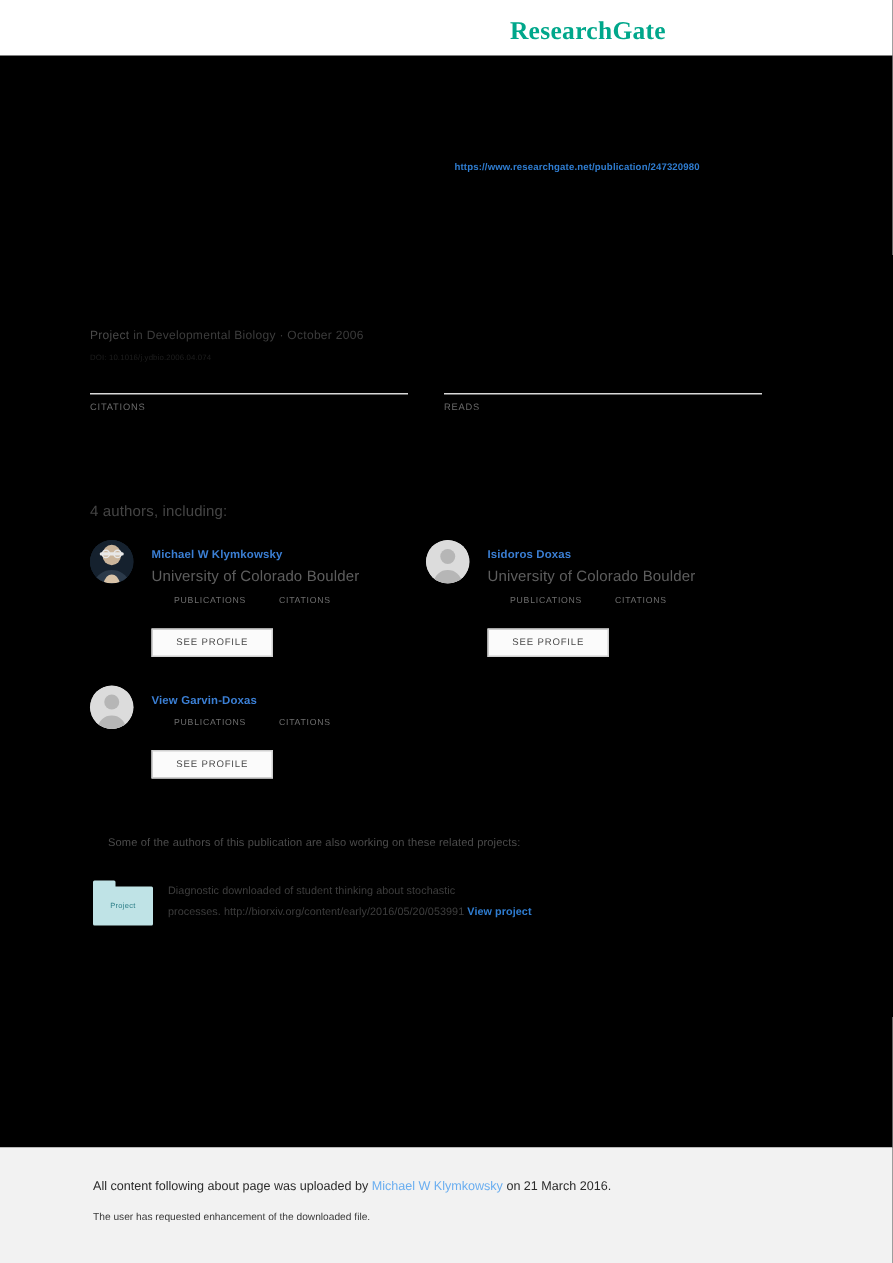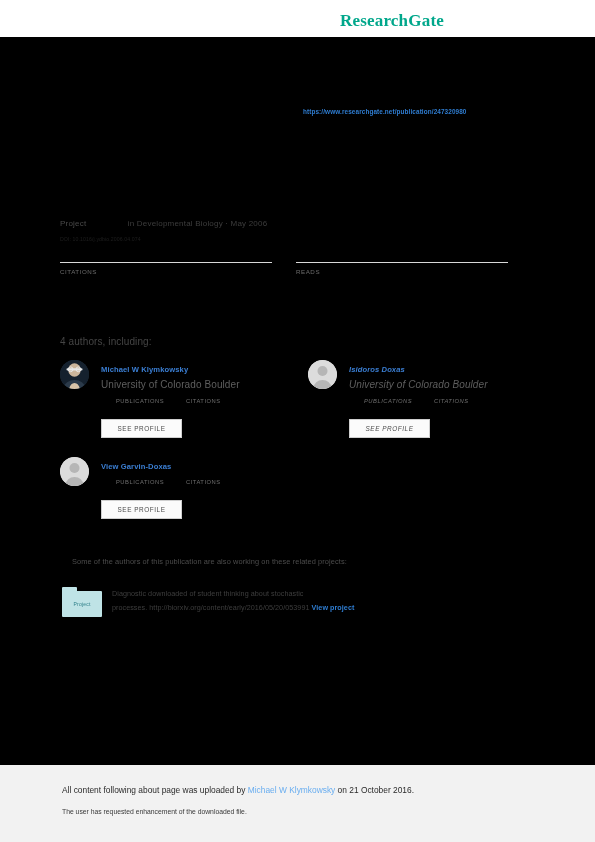--- a/index.html
+++ b/index.html
@@ -51,21 +51,21 @@
     color:#000000;font-size:13px;line-height:16px;
   }
 
   
   .article-meta{
     position:absolute;left:60px;top:219px;
     font-size:8px;color:#3d3d3d;white-space:nowrap;
     letter-spacing:.2px;
   }
   .article-meta .lbl{color:#4a4a4a;}
-  .article-meta .ital{margin-left:39px;}
+  .article-meta .ital{}
   .doi-line{
     position:absolute;left:60px;top:236px;
     font-size:5.2px;color:#1e1e1e;white-space:nowrap;letter-spacing:.1px;
   }
 
   
   .stat{position:absolute;width:212px;}
   .stat.c{left:60px;top:262px;}
   .stat.r{left:296px;top:262px;}
   .stat .num{
@@ -77,21 +77,21 @@
     margin-top:5px;font-size:6.2px;color:#6b6b6b;letter-spacing:.55px;
   }
 
   
   .authors-head{
     position:absolute;left:60px;top:336px;
     font-size:10px;color:#454545;letter-spacing:.1px;
   }
   .author{position:absolute;width:236px;height:90px;}
   .a1{left:60px;top:360px;}
-  .a2{left:308px;top:360px;font-style:italic;}
+  .a2{left:284px;top:360px;}
   .a3{left:60px;top:457px;}
 
   .avatar{
     position:absolute;left:0;top:0;width:29px;height:29px;border-radius:50%;
     overflow:hidden;background:#d9d9d9;
   }
   .avatar.photo{background:#1d2b3a;}
   .avatar svg{display:block;}
 
   .a-name{
@@ -173,21 +173,21 @@
 
   <div class="brand">ResearchGate</div>
 
   <a class="pub-url">https://www.researchgate.net/publication/247320980</a>
 
   <div class="hidden-title"></div>
 
   <div class="article-meta">
     <span class="lbl">Project</span>
     <span class="ital">in</span>
-    <span>Developmental Biology · May 2006</span>
+    <span>Developmental Biology · October 2006</span>
   </div>
   <div class="doi-line">DOI: 10.1016/j.ydbio.2006.04.074</div>
 
   <div class="stat c">
     <div class="num"></div>
     <div class="rule"></div>
     <div class="lbl">CITATIONS</div>
   </div>
 
   <div class="stat r">
@@ -281,17 +281,17 @@
     <div class="proj-text">
       <span>Diagnostic downloaded of student thinking about stochastic</span><br>
       <span>processes. http://biorxiv.org/content/early/2016/05/20/053991</span>
       <span class="vp">View project</span>
     </div>
   </div>
 
   <div class="footer-band"></div>
 
   <div class="foot1">
-    <span>All content following about page was uploaded by </span><span class="lnk">Michael W Klymkowsky</span><span> on 21 October 2016.</span>
+    <span>All content following about page was uploaded by </span><span class="lnk">Michael W Klymkowsky</span><span> on 21 March 2016.</span>
   </div>
   <div class="foot2">The user has requested enhancement of the downloaded file.</div>
 
 </div>
 
 </body></html>

